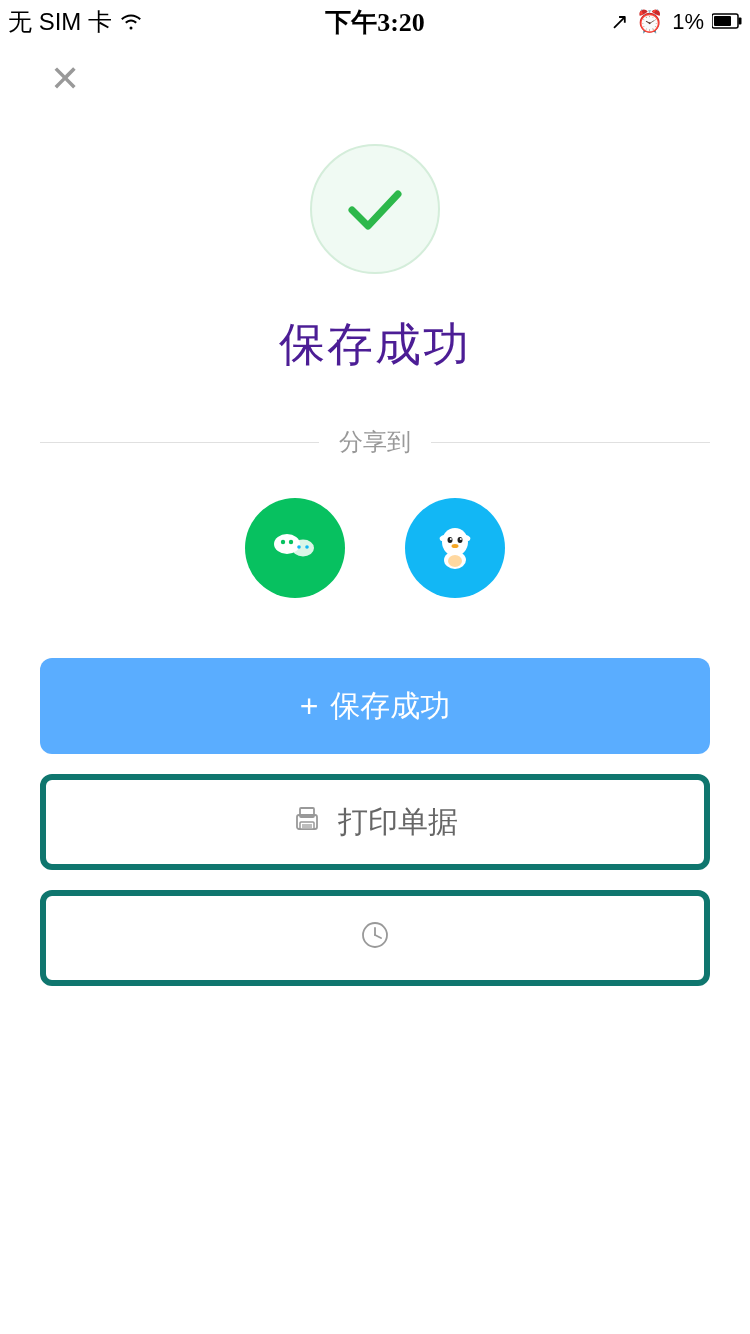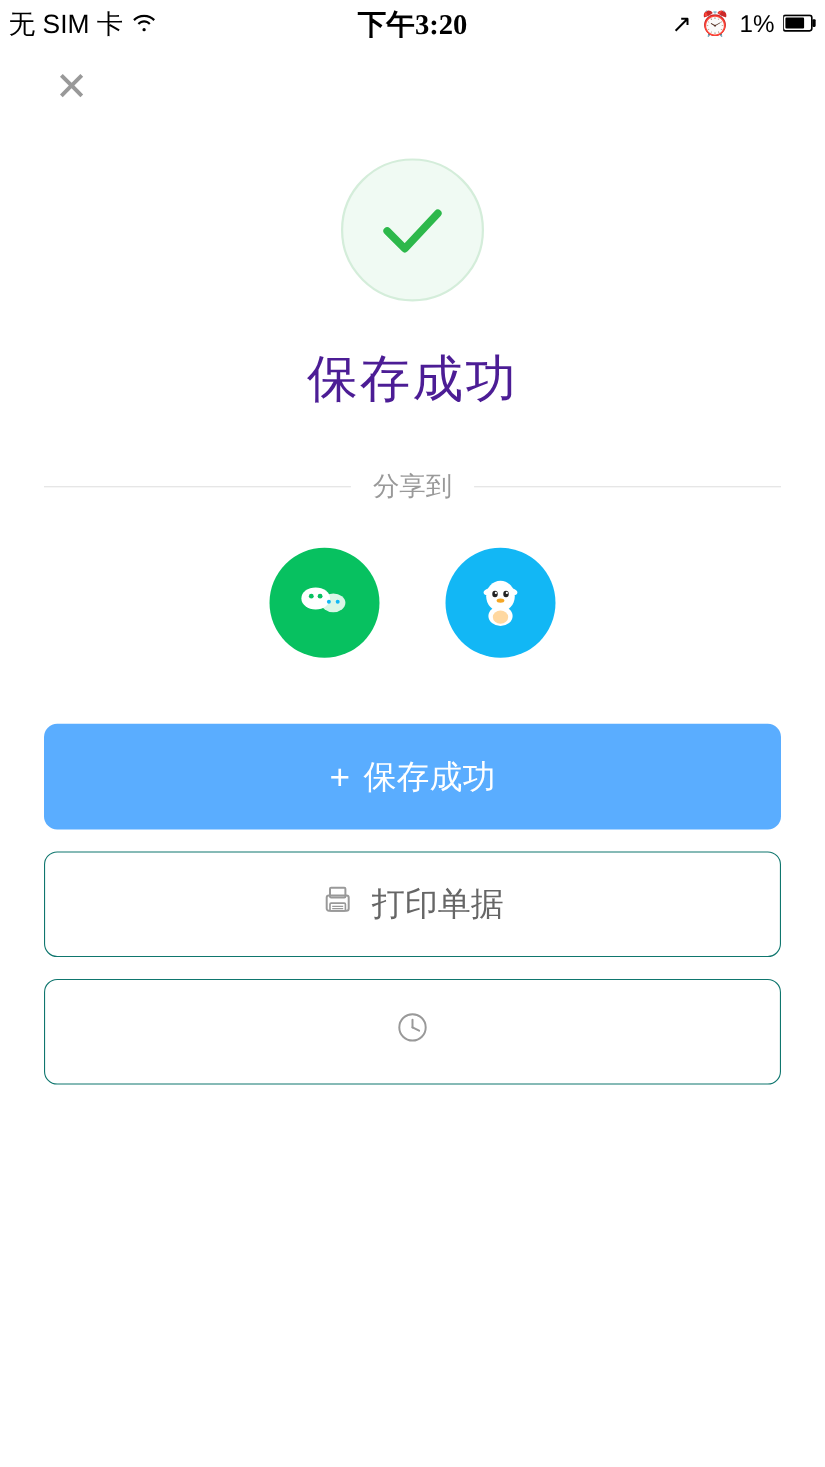--- a/index.html
+++ b/index.html
@@ -188,21 +188,21 @@
     }
 
     .btn-primary {
       background: #5aadff;
       color: #fff;
     }
 
     .btn-secondary {
       background: #fff;
       color: #666;
-      border: 1px solid #0f766e;
+      border: 6px solid #0f766e;
     }
   </style>
 </head>
 <body>
 
 <div class="status-bar">
   <div class="status-left">
     <span>无 SIM 卡</span>
     <span>
       <svg width="22" height="16" viewBox="0 0 22 16">

